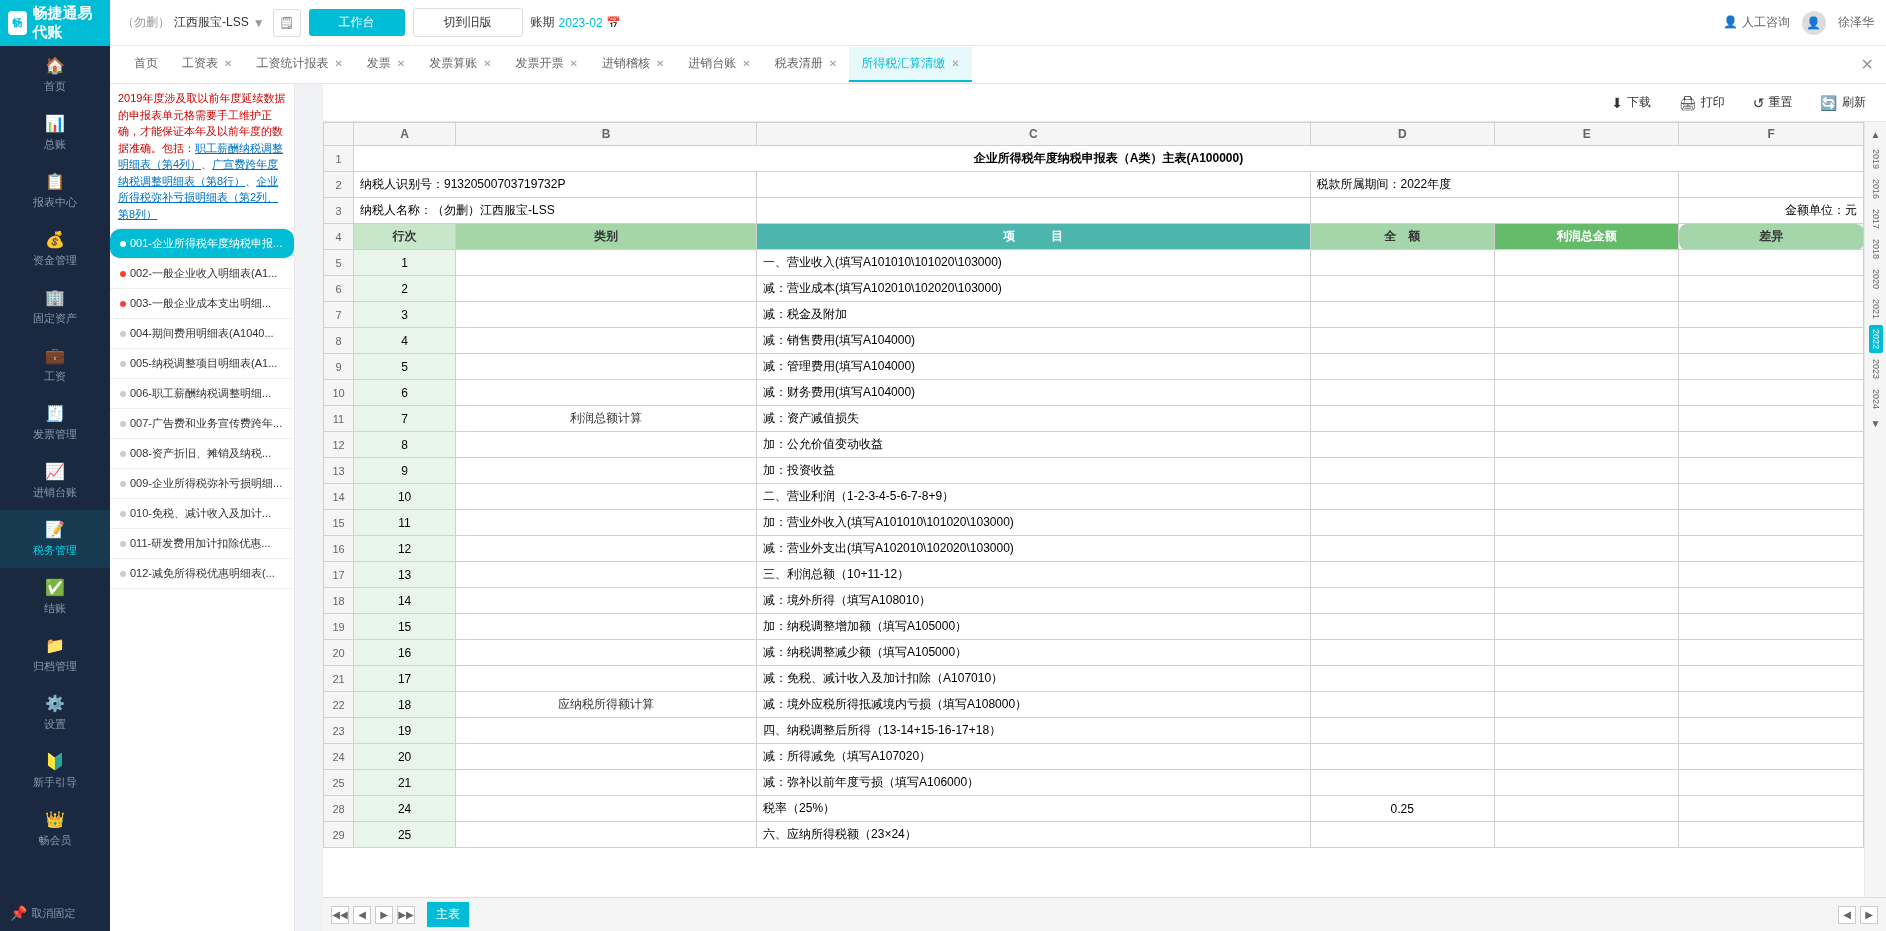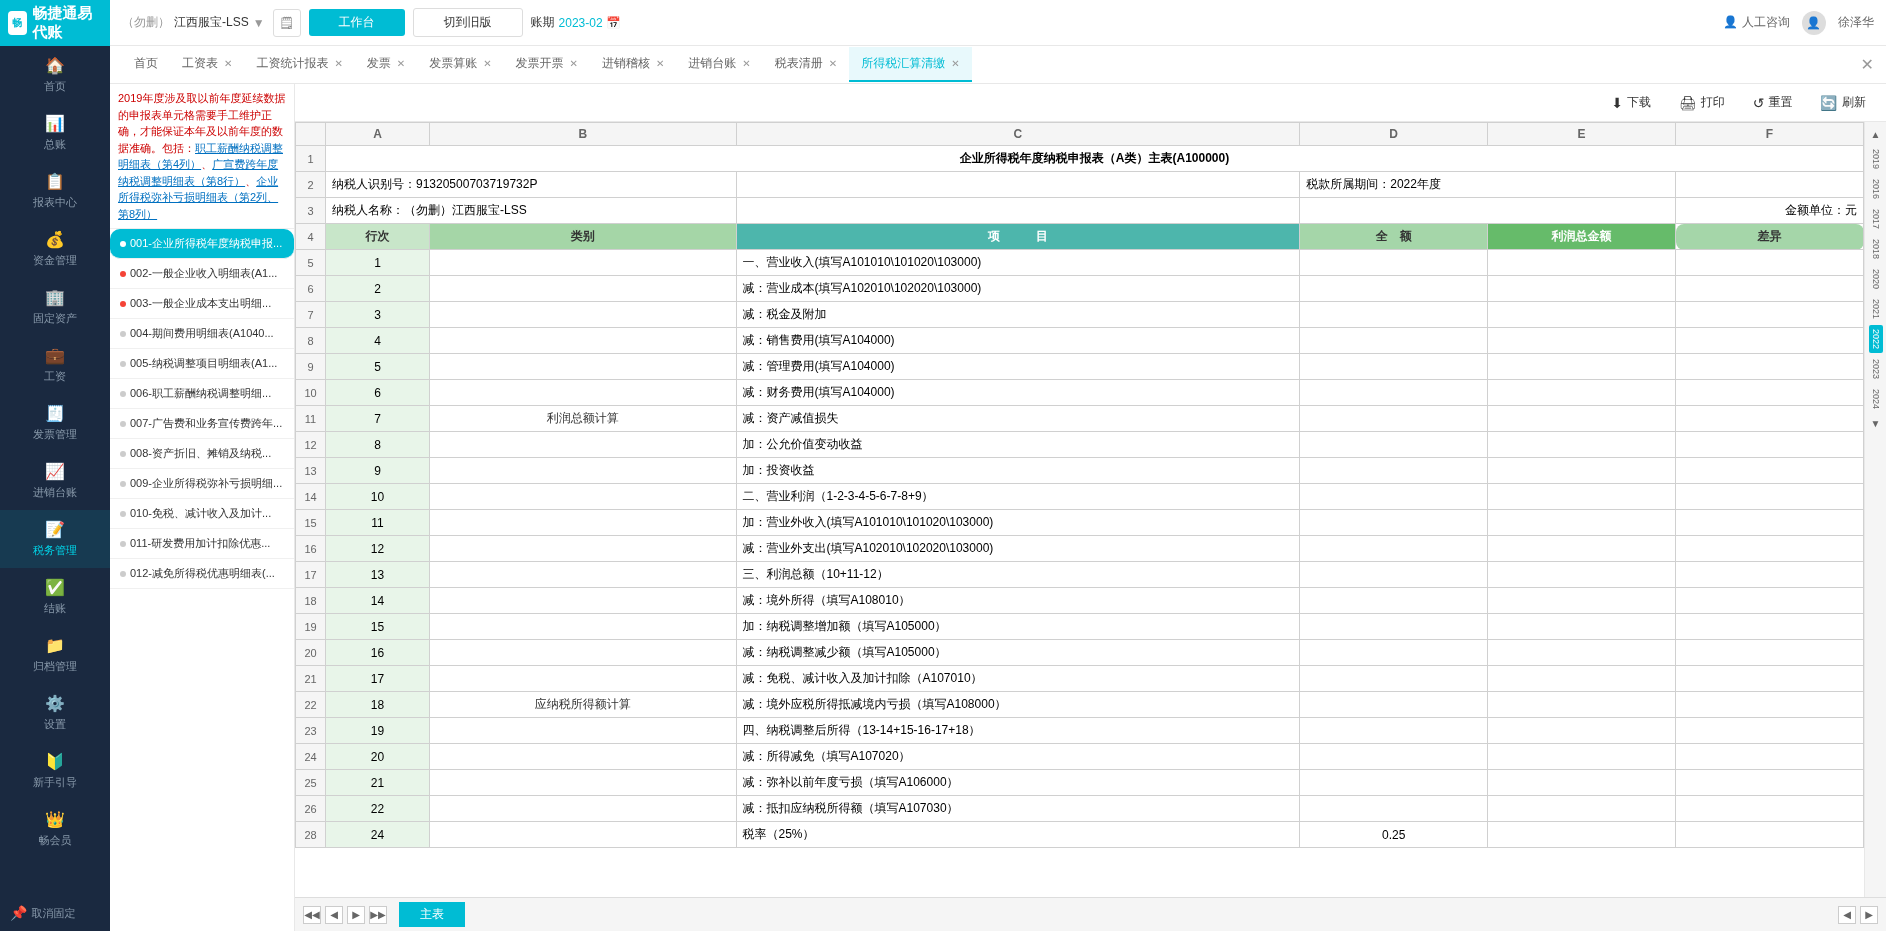--- a/index.html
+++ b/index.html
@@ -29,21 +29,21 @@
     .topbar-right { margin-left: auto; display: flex; align-items: center; gap: 12px; color: #666; font-size: 12px; }
 
     
     .nav-tabs { background: white; display: flex; align-items: center; border-bottom: 1px solid #e8e8e8; padding: 0 12px; flex-shrink: 0; height: 38px; }
     .nav-tab { padding: 8px 12px; font-size: 12px; color: #666; cursor: pointer; white-space: nowrap; border-bottom: 2px solid transparent; display: flex; align-items: center; gap: 4px; }
     .nav-tab.active { color: #00bcd4; border-bottom-color: #00bcd4; background: #e8f9fc; }
     .nav-tab .close { color: #999; font-size: 10px; margin-left: 2px; }
     .nav-close-all { margin-left: auto; color: #999; font-size: 16px; cursor: pointer; }
 
     
-    .content { flex: 1; display: flex; min-height: 0; }
+    .content { flex: 1; display: flex; min-height: 0; gap: 28px; }
 
     
     .left-panel { width: 185px; background: white; border-right: 1px solid #e8e8e8; display: flex; flex-direction: column; flex-shrink: 0; }
     .warning-text { color: #c00; font-size: 11px; line-height: 1.4; padding: 6px 8px; border-bottom: 1px solid #eee; }
     .list-items { flex: 1; overflow-y: auto; }
     .list-item { padding: 7px 10px; font-size: 11px; color: #333; cursor: pointer; border-bottom: 1px solid #f0f0f0; display: flex; align-items: center; gap: 4px; }
     .list-item.active { background: #00bcd4; color: white; border-radius: 10px; }
     .list-item .bullet { width: 6px; height: 6px; border-radius: 50%; background: #ccc; flex-shrink: 0; }
     .list-item.error .bullet { background: #f44336; }
     .list-item.active .bullet { background: white; }
@@ -71,21 +71,21 @@
     .chay-col { text-align: center; background: #a5d6a9; font-weight: bold; color: #333; border-radius: 8px; }
     .green-bg { background: #e8f5e9; }
     .center { text-align: center; }
     .data-cell { min-width: 100px; }
     .label-cell { text-align: left; padding: 5px 8px; }
     .category-label { font-size: 11px; color: #333; text-align: center; }
     td.item-text { text-align: left; }
 
     
     .bottom-tabs { background: #f5f5f5; border-top: 1px solid #ddd; padding: 4px 8px; display: flex; align-items: center; gap: 4px; }
-    .bottom-tab { padding: 3px 20px; font-size: 12px; cursor: pointer; border: 1px solid #ddd; background: white; }
+    .bottom-tab { padding: 3px 8px; font-size: 12px; cursor: pointer; border: 1px solid #ddd; background: white; }
     .bottom-tab.active { background: #00bcd4; color: white; border-color: #00bcd4; }
     .nav-arrows { display: flex; gap: 4px; margin-right: 8px; }
     .nav-arrow { width: 18px; height: 18px; border: 1px solid #ccc; display: flex; align-items: center; justify-content: center; cursor: pointer; font-size: 10px; color: #666; background: white; }
     .pagination-right { margin-left: auto; display: flex; align-items: center; gap: 4px; }
     .page-arrow { width: 18px; height: 18px; border: 1px solid #ccc; display: flex; align-items: center; justify-content: center; cursor: pointer; font-size: 10px; color: #666; background: white; }
 
     
     .year-nav { width: 22px; background: #f5f5f5; border-left: 1px solid #e8e8e8; display: flex; flex-direction: column; align-items: center; padding: 4px 0; gap: 2px; overflow: hidden; }
     .year-nav-item { font-size: 9px; color: #666; cursor: pointer; padding: 4px 2px; text-align: center; writing-mode: vertical-rl; }
     .year-nav-item.active { background: #00bcd4; color: white; border-radius: 2px; }
@@ -547,34 +547,34 @@
                 <tr>
                   <td class="row-num">25</td>
                   <td class="center green-bg">21</td>
                   <td class="center category-label"></td>
                   <td class="item-text">减：弥补以前年度亏损（填写A106000）</td>
                   <td class="center data-cell"></td>
                   <td class="center data-cell"></td>
                   <td class="center data-cell"></td>
                 </tr>
                 <tr>
-                  <td class="row-num">26</td>
-                  <td class="center green-bg">22</td>
-                  <td class="center category-label"></td>
-                  <td class="item-text">减：抵扣应纳税所得额（填写A107030）</td>
-                  <td class="center data-cell"></td>
-                  <td class="center data-cell"></td>
-                  <td class="center data-cell"></td>
-                </tr>
-                <tr>
                   <td class="row-num">28</td>
                   <td class="center green-bg">24</td>
                   <td class="center category-label"></td>
                   <td class="item-text">税率（25%）</td>
                   <td class="center data-cell">0.25</td>
+                  <td class="center data-cell"></td>
+                  <td class="center data-cell"></td>
+                </tr>
+                <tr>
+                  <td class="row-num">29</td>
+                  <td class="center green-bg">25</td>
+                  <td class="center category-label"></td>
+                  <td class="item-text">六、应纳所得税额（23×24）</td>
+                  <td class="center data-cell"></td>
                   <td class="center data-cell"></td>
                   <td class="center data-cell"></td>
                 </tr>
               </tbody>
           </table>
         </div>
 
         <div class="year-nav" id="year-nav">
             <div class="year-nav-arrow">▲</div>
             <div class="year-nav-item">2019</div>

